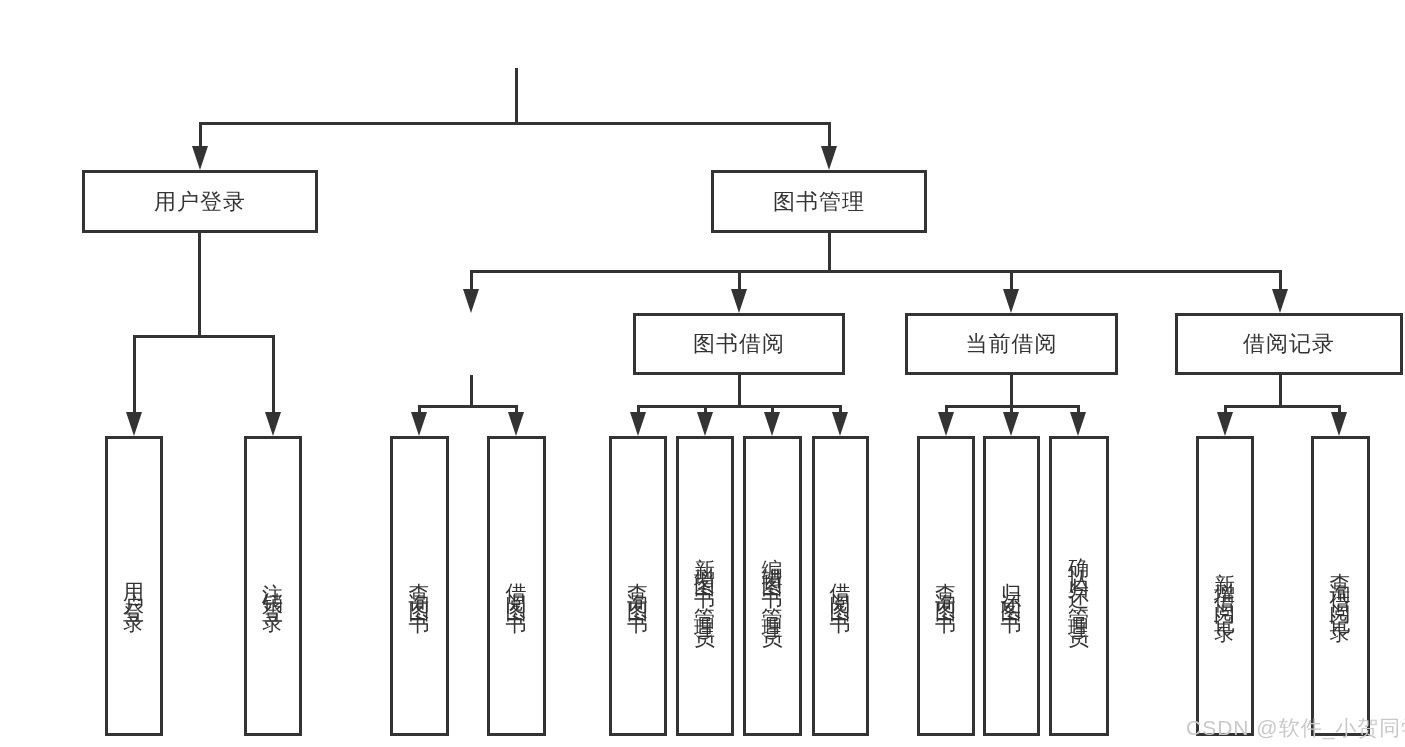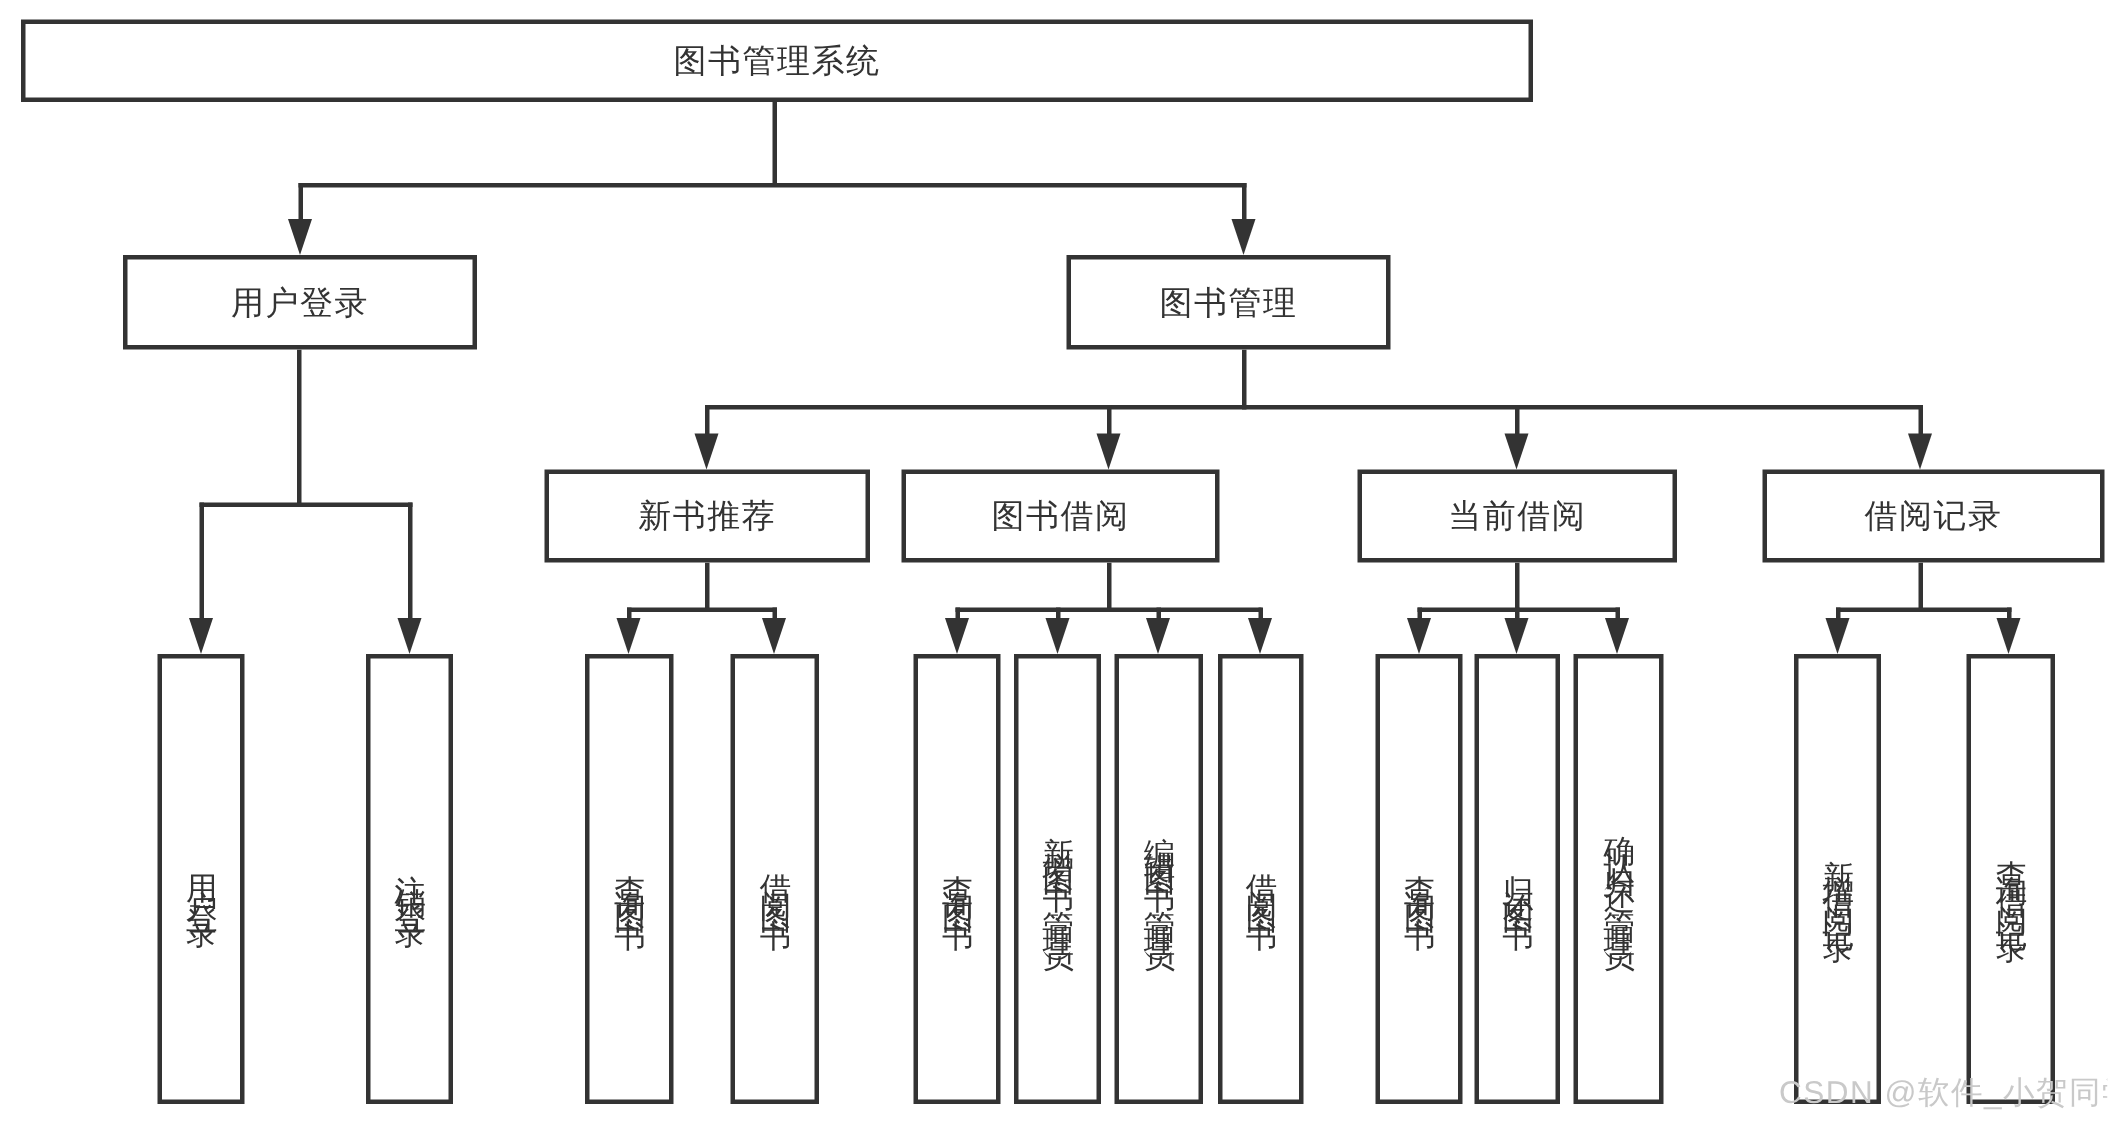--- a/index.html
+++ b/index.html
@@ -54,23 +54,20 @@
     letter-spacing: 1px;
     z-index: 5;
     white-space: nowrap;
   }
 </style>
 </head>
 <body>
 
 <div id="canvas">
 
-  <div class="box" style="left:14px; top:13px; width:1008px; height:55px;">
-    <span>图书管理系统</span>
-  </div>
 
   <div class="line" style="left:515px; top:68px; width:3px; height:56px;"></div>
   <div class="line" style="left:199px; top:122px; width:632px; height:3px;"></div>
   <div class="line" style="left:199px; top:122px; width:3px; height:30px;"></div>
   <div class="arrowhead" style="left:192px; top:146px;"></div>
   <div class="line" style="left:828px; top:122px; width:3px; height:30px;"></div>
   <div class="arrowhead" style="left:821px; top:146px;"></div>
 
   <div class="box" style="left:82px; top:170px; width:236px; height:63px;">
     <span>用户登录</span>
@@ -90,24 +87,21 @@
   <div class="line" style="left:470px; top:270px; width:812px; height:3px;"></div>
   <div class="line" style="left:470px; top:270px; width:3px; height:25px;"></div>
   <div class="arrowhead" style="left:463px; top:289px;"></div>
   <div class="line" style="left:738px; top:270px; width:3px; height:25px;"></div>
   <div class="arrowhead" style="left:731px; top:289px;"></div>
   <div class="line" style="left:1010px; top:270px; width:3px; height:25px;"></div>
   <div class="arrowhead" style="left:1003px; top:289px;"></div>
   <div class="line" style="left:1279px; top:270px; width:3px; height:25px;"></div>
   <div class="arrowhead" style="left:1272px; top:289px;"></div>
 
-  <div class="box" style="left:363px; top:313px; width:217px; height:62px;">
-    <span>新书推荐</span>
-  </div>
-  <div class="box" style="left:601px; top:313px; width:212px; height:62px;">
+  <div class="box" style="left:633px; top:313px; width:212px; height:62px;">
     <span>图书借阅</span>
   </div>
   <div class="box" style="left:905px; top:313px; width:213px; height:62px;">
     <span>当前借阅</span>
   </div>
   <div class="box" style="left:1175px; top:313px; width:228px; height:62px;">
     <span>借阅记录</span>
   </div>
 
   <div class="line" style="left:470px; top:375px; width:3px; height:33px;"></div>

